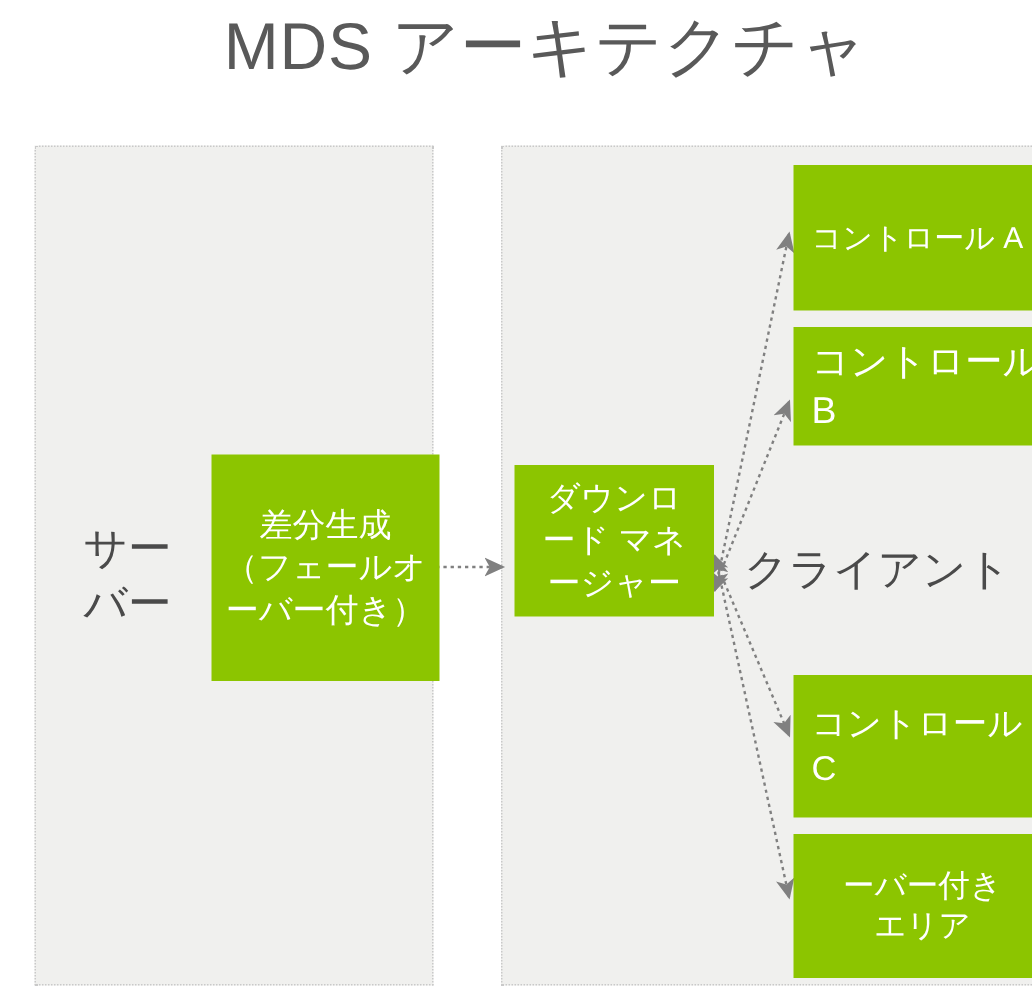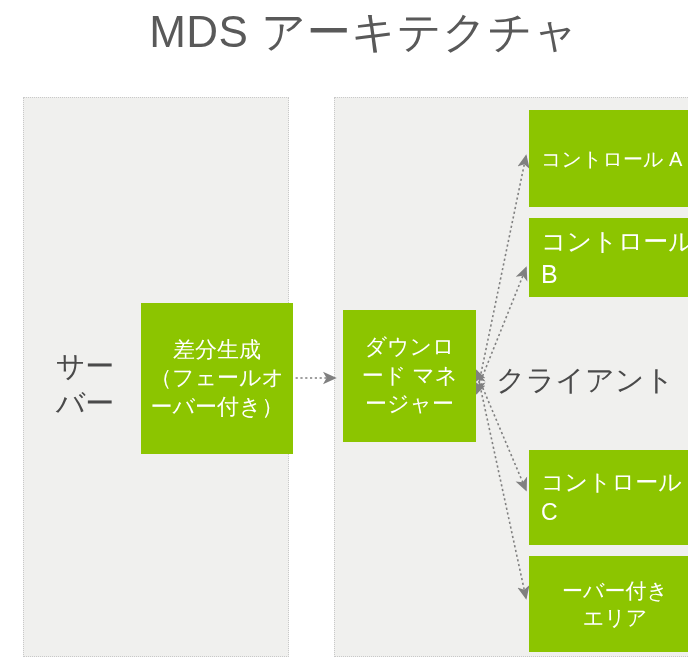--- a/index.html
+++ b/index.html
@@ -87,21 +87,21 @@
     top: 303px;
     width: 152px;
     height: 151px;
     font-size: 22px;
     padding: 0 2px;
   }
   #box-dlmgr {
     left: 323px;
     top: 310px;
     width: 133px;
-    height: 132px;
+    height: 101px;
     font-size: 22px;
     padding: 0 4px;
   }
   #box-ctrl-a {
     left: 509px;
     top: 110px;
     width: 172px;
     height: 97px;
     font-size: 20px;
     justify-content: flex-start;

